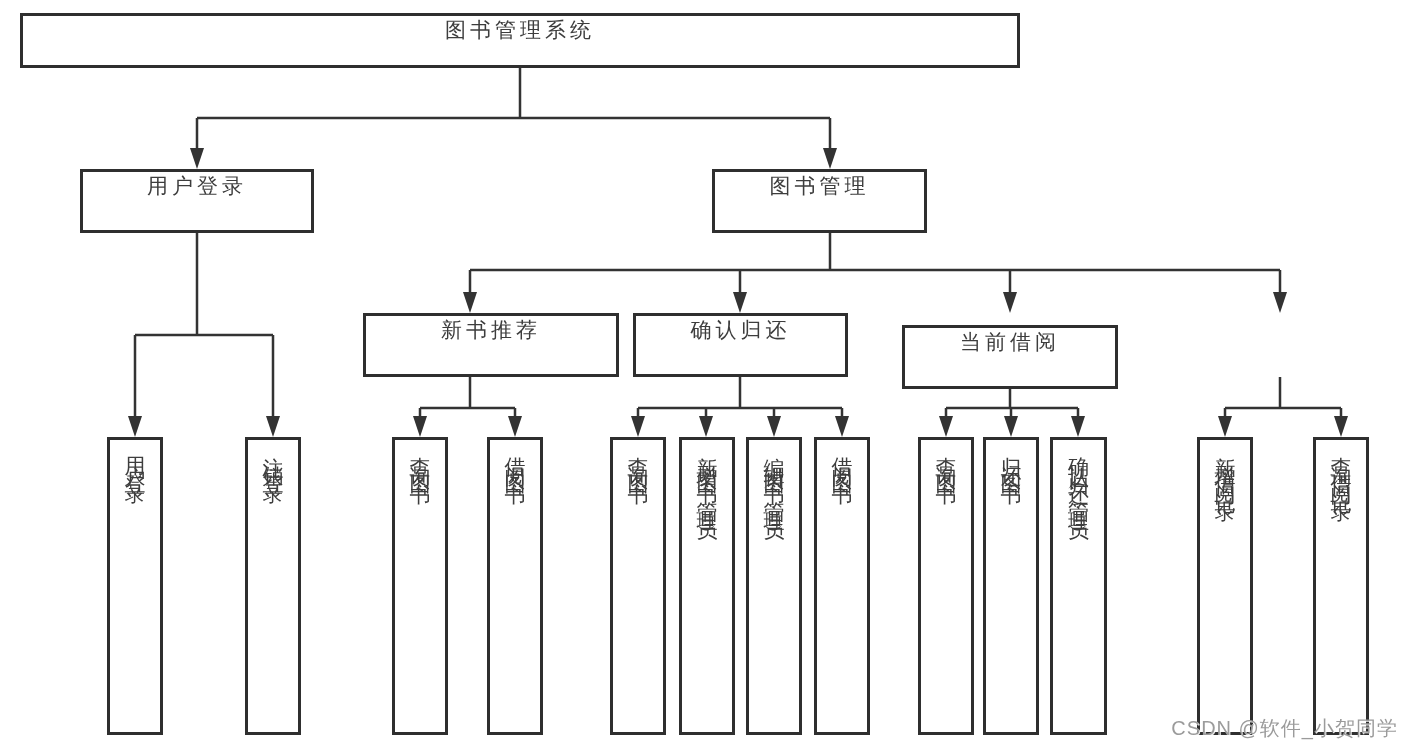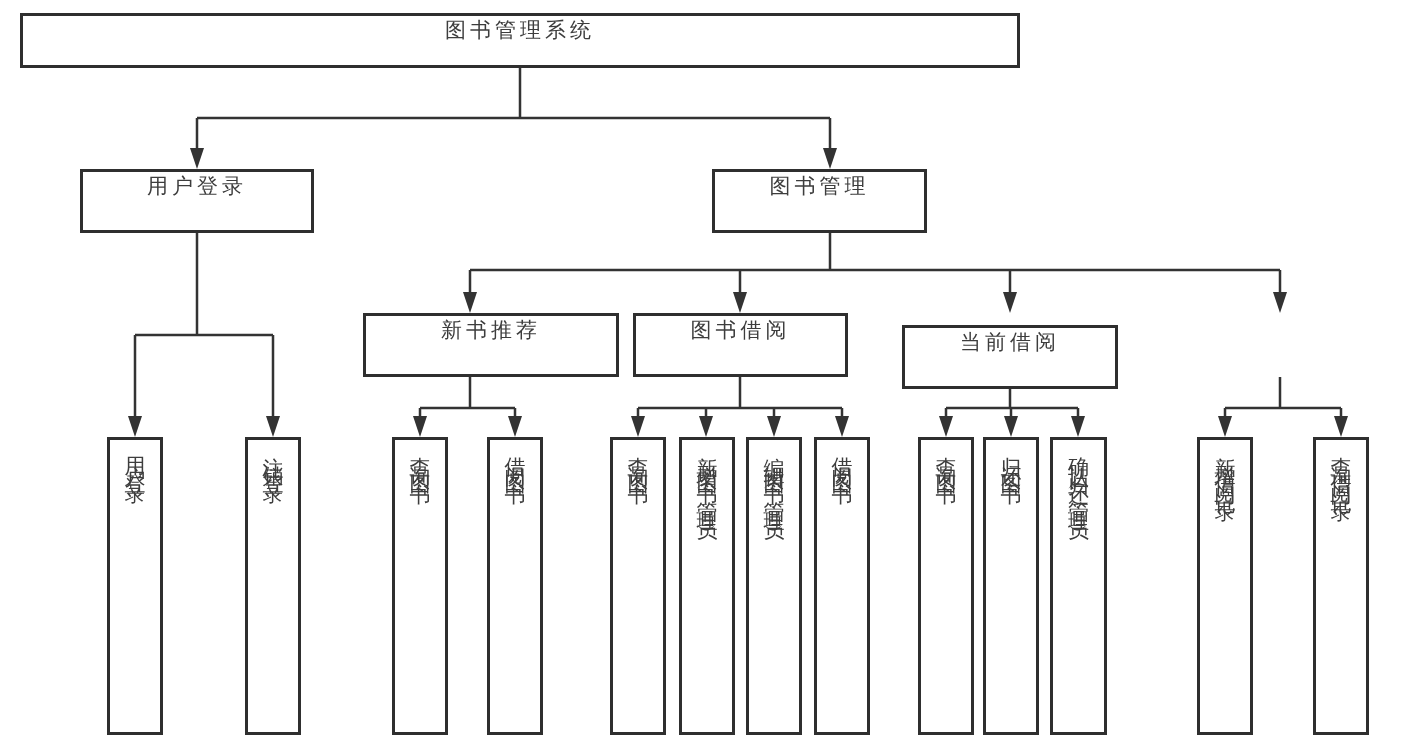--- a/index.html
+++ b/index.html
@@ -73,21 +73,21 @@
     <span>用户登录</span>
   </div>
   <div class="box h lvl2" style="left:712px;width:215px;">
     <span>图书管理</span>
   </div>
 
   <div class="box h lvl3" style="left:363px;width:256px;">
     <span>新书推荐</span>
   </div>
   <div class="box h lvl3" style="left:633px;width:215px;">
-    <span>图书借阅</span>
+    <span>确认归还</span>
   </div>
   <div class="box h lvl3" style="left:902px;width:216px;margin-top:12px;">
     <span>当前借阅</span>
   </div>
 
   <div class="box v" style="left:107px;">
     <span class="vt">用户登录</span>
   </div>
   <div class="box v" style="left:245px;">
     <span class="vt">注销登录</span>
@@ -123,13 +123,14 @@
     <span class="vt">确认归还（管理员）</span>
   </div>
 
   <div class="box v" style="left:1197px;">
     <span class="vt">新增借阅记录</span>
   </div>
   <div class="box v" style="left:1313px;">
     <span class="vt">查询借阅记录</span>
   </div>
 
+  <div class="watermark">CSDN @软件_小贺同学</div>
 </div>
 
 </body></html>

